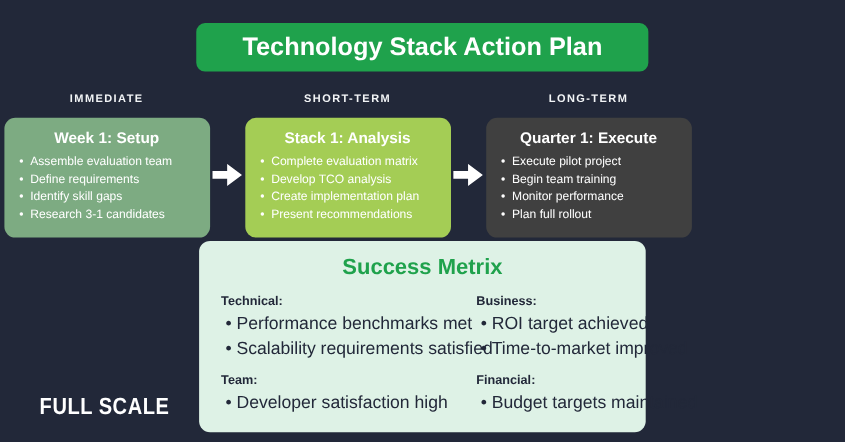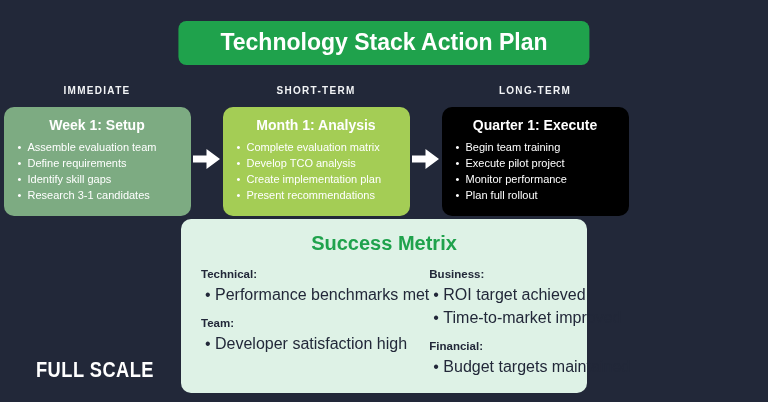--- a/index.html
+++ b/index.html
@@ -45,21 +45,21 @@
   }
   .card {
     width: 187px;
     min-height: 101px;
     border-radius: 10px;
     padding: 10px 12px 12px;
     color: #ffffff;
   }
   .card-1 { background: #7dab82; }
   .card-2 { background: #a4cd55; }
-  .card-3 { background: #000000; }
+  .card-3 { background: #404040; }
   .card-title {
     text-align: center;
     font-size: 14px;
     font-weight: bold;
     margin-bottom: 7px;
     white-space: nowrap;
   }
   .card-list { list-style: none; }
   .card-list li {
     font-size: 11px;
@@ -162,60 +162,61 @@
 
     <div class="arrow">
       <svg width="27" height="20" viewBox="0 0 27 20" aria-hidden="true">
         <path d="M0 6.5 h13.5 v-6.5 l13.5 10 -13.5 10 v-6.5 h-13.5 z" fill="#ffffff"></path>
       </svg>
     </div>
 
     <div class="plan-col">
       <div class="phase-label">SHORT-TERM</div>
       <div class="card card-2">
-        <div class="card-title">Month 1: Analysis</div>
+        <div class="card-title">Stack 1: Analysis</div>
         <ul class="card-list">
           <li>Complete evaluation matrix</li>
           <li>Develop TCO analysis</li>
           <li>Create implementation plan</li>
           <li>Present recommendations</li>
         </ul>
       </div>
     </div>
 
     <div class="arrow">
       <svg width="27" height="20" viewBox="0 0 27 20" aria-hidden="true">
         <path d="M0 6.5 h13.5 v-6.5 l13.5 10 -13.5 10 v-6.5 h-13.5 z" fill="#ffffff"></path>
       </svg>
     </div>
 
     <div class="plan-col">
       <div class="phase-label">LONG-TERM</div>
       <div class="card card-3">
         <div class="card-title">Quarter 1: Execute</div>
         <ul class="card-list">
+          <li>Execute pilot project</li>
           <li>Begin team training</li>
-          <li>Execute pilot project</li>
           <li>Monitor performance</li>
           <li>Plan full rollout</li>
         </ul>
       </div>
     </div>
 
   </div>
 
   <div class="success-panel">
     <div class="success-title">Success Metrix</div>
     <div class="success-cols">
 
       <div class="success-col-left">
         <div class="metric-section">
           <div class="metric-heading">Technical:</div>
           <ul class="metric-list">
             <li>Performance benchmarks met</li>
+            <li>Scalability requirements satisfied</li>
           </ul>
         </div>
         <div class="metric-section">
           <div class="metric-heading">Team:</div>
           <ul class="metric-list">
             <li>Developer satisfaction high</li>
           </ul>
         </div>
       </div>
 

